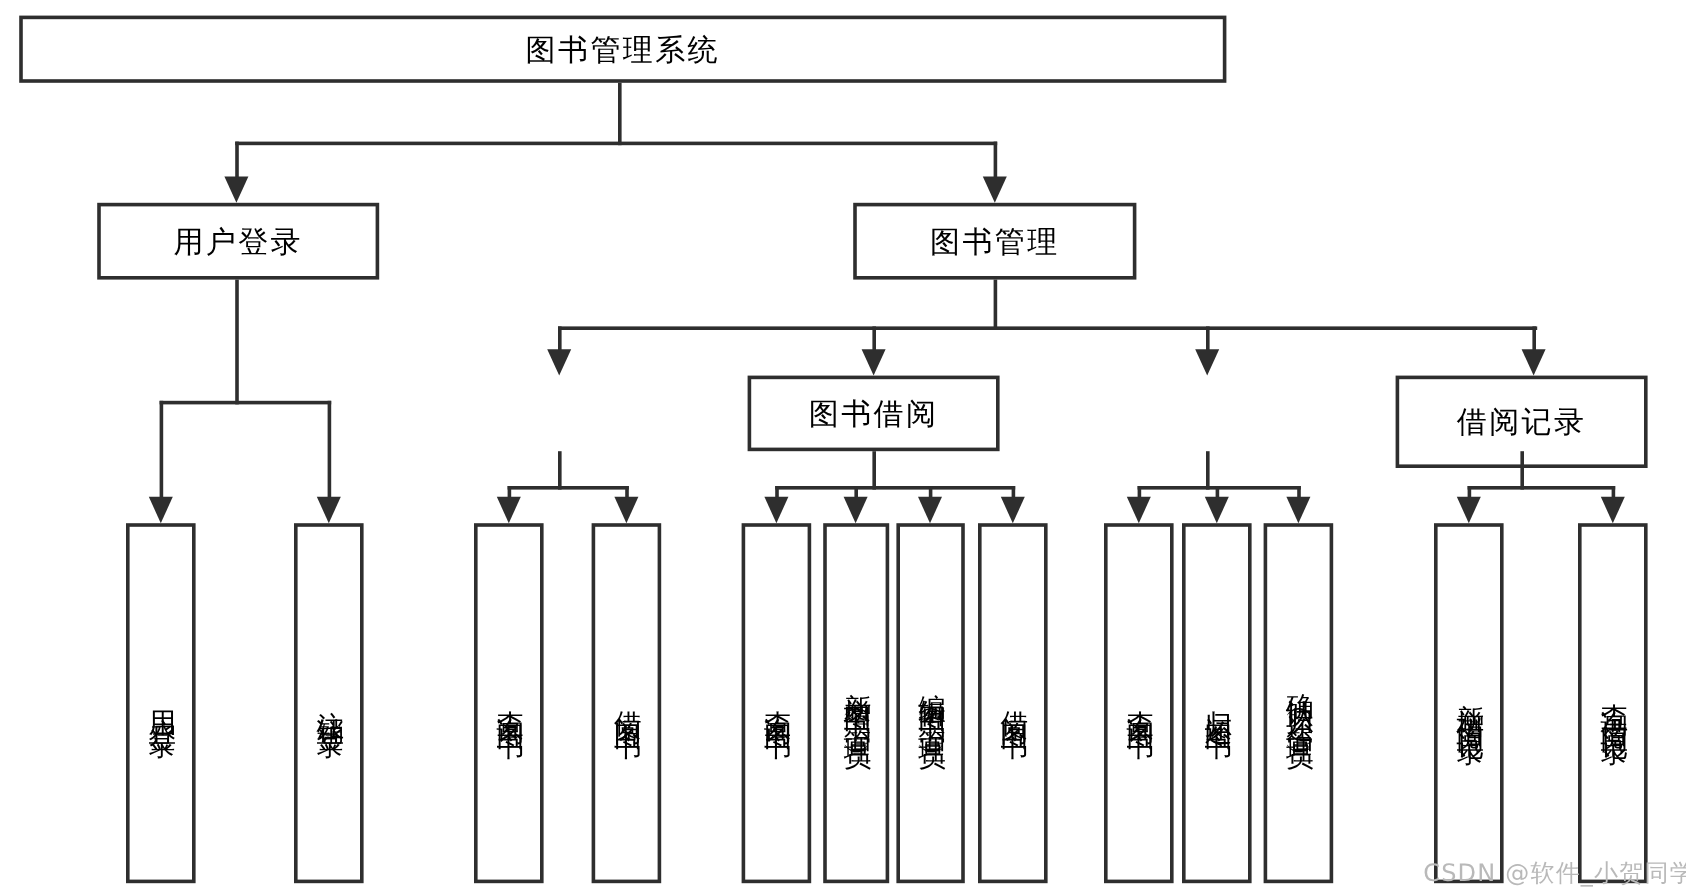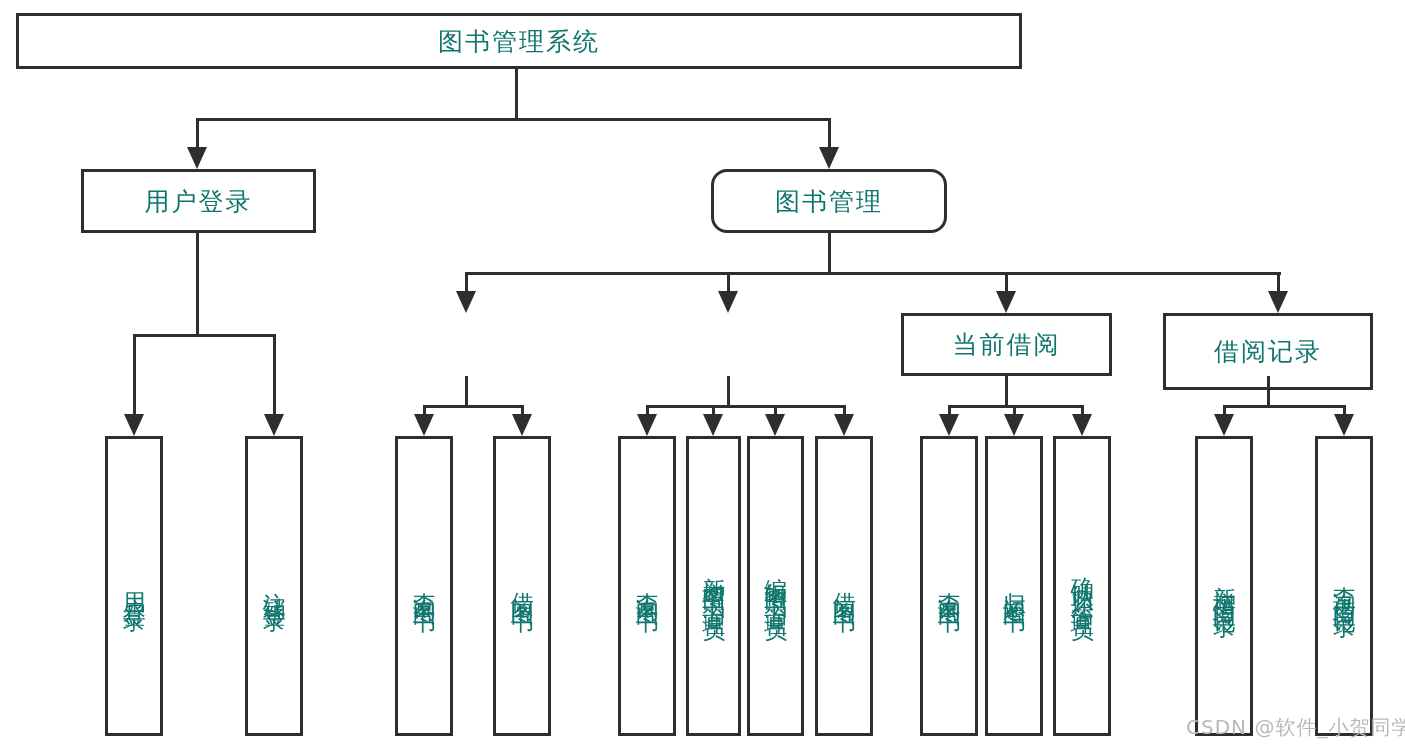--- a/index.html
+++ b/index.html
@@ -12,35 +12,35 @@
     overflow: hidden;
   }
   .box {
     position: absolute;
     box-sizing: border-box;
     border: 3px solid #2e2e2e;
     background: #ffffff;
     display: flex;
     align-items: center;
     justify-content: center;
-    color: #0f766e;
+    color: #000000;
   }
   .h-label { font-size: 25px; letter-spacing: 2px; white-space: nowrap; }
   .leaf {
     top: 436px; width: 58px; height: 300px;
     writing-mode: vertical-rl;
     text-orientation: mixed;
     font-size: 23px;
     letter-spacing: 6px;
     line-height: 1.1;
   }
   
   #root      { left: 16px;   top: 13px;  width: 1006px; height: 56px; }
   #n-user    { left: 81px;   top: 169px; width: 235px;  height: 64px; }
-  #n-mgmt    { left: 711px;  top: 169px; width: 236px;  height: 64px; border-radius: 16px; }
+  #n-mgmt    { left: 711px;  top: 169px; width: 236px;  height: 64px; }
   #n-newbook { left: 362px;  top: 313px; width: 208px;  height: 63px; }
   #n-borrow  { left: 623px;  top: 313px; width: 210px;  height: 63px; }
   #n-current { left: 901px;  top: 313px; width: 211px;  height: 63px; }
   #n-records { left: 1163px; top: 313px; width: 210px;  height: 77px; }
   #lf-ul1 { left: 105px; }
   #lf-ul2 { left: 245px; }
   #lf-nb1 { left: 395px; }
   #lf-nb2 { left: 493px; }
   #lf-bw1 { left: 618px; }
   #lf-bw2 { left: 686px; width: 55px; }
@@ -73,21 +73,21 @@
 </head>
 <body>
 
 <div id="canvas">
 
   <div class="box h-label" id="root">图书管理系统</div>
 
   <div class="box h-label" id="n-user">用户登录</div>
   <div class="box h-label" id="n-mgmt">图书管理</div>
 
-  <div class="box h-label" id="n-current">当前借阅</div>
+  <div class="box h-label" id="n-borrow">图书借阅</div>
   <div class="box h-label" id="n-records">借阅记录</div>
 
   <div class="box leaf" id="lf-ul1">用户登录</div>
   <div class="box leaf" id="lf-ul2">注销登录</div>
   <div class="box leaf" id="lf-nb1">查询图书</div>
   <div class="box leaf" id="lf-nb2">借阅图书</div>
   <div class="box leaf" id="lf-bw1">查询图书</div>
   <div class="box leaf" id="lf-bw2">新增图书（管理员）</div>
   <div class="box leaf" id="lf-bw3">编辑图书（管理员）</div>
   <div class="box leaf" id="lf-bw4">借阅图书</div>

